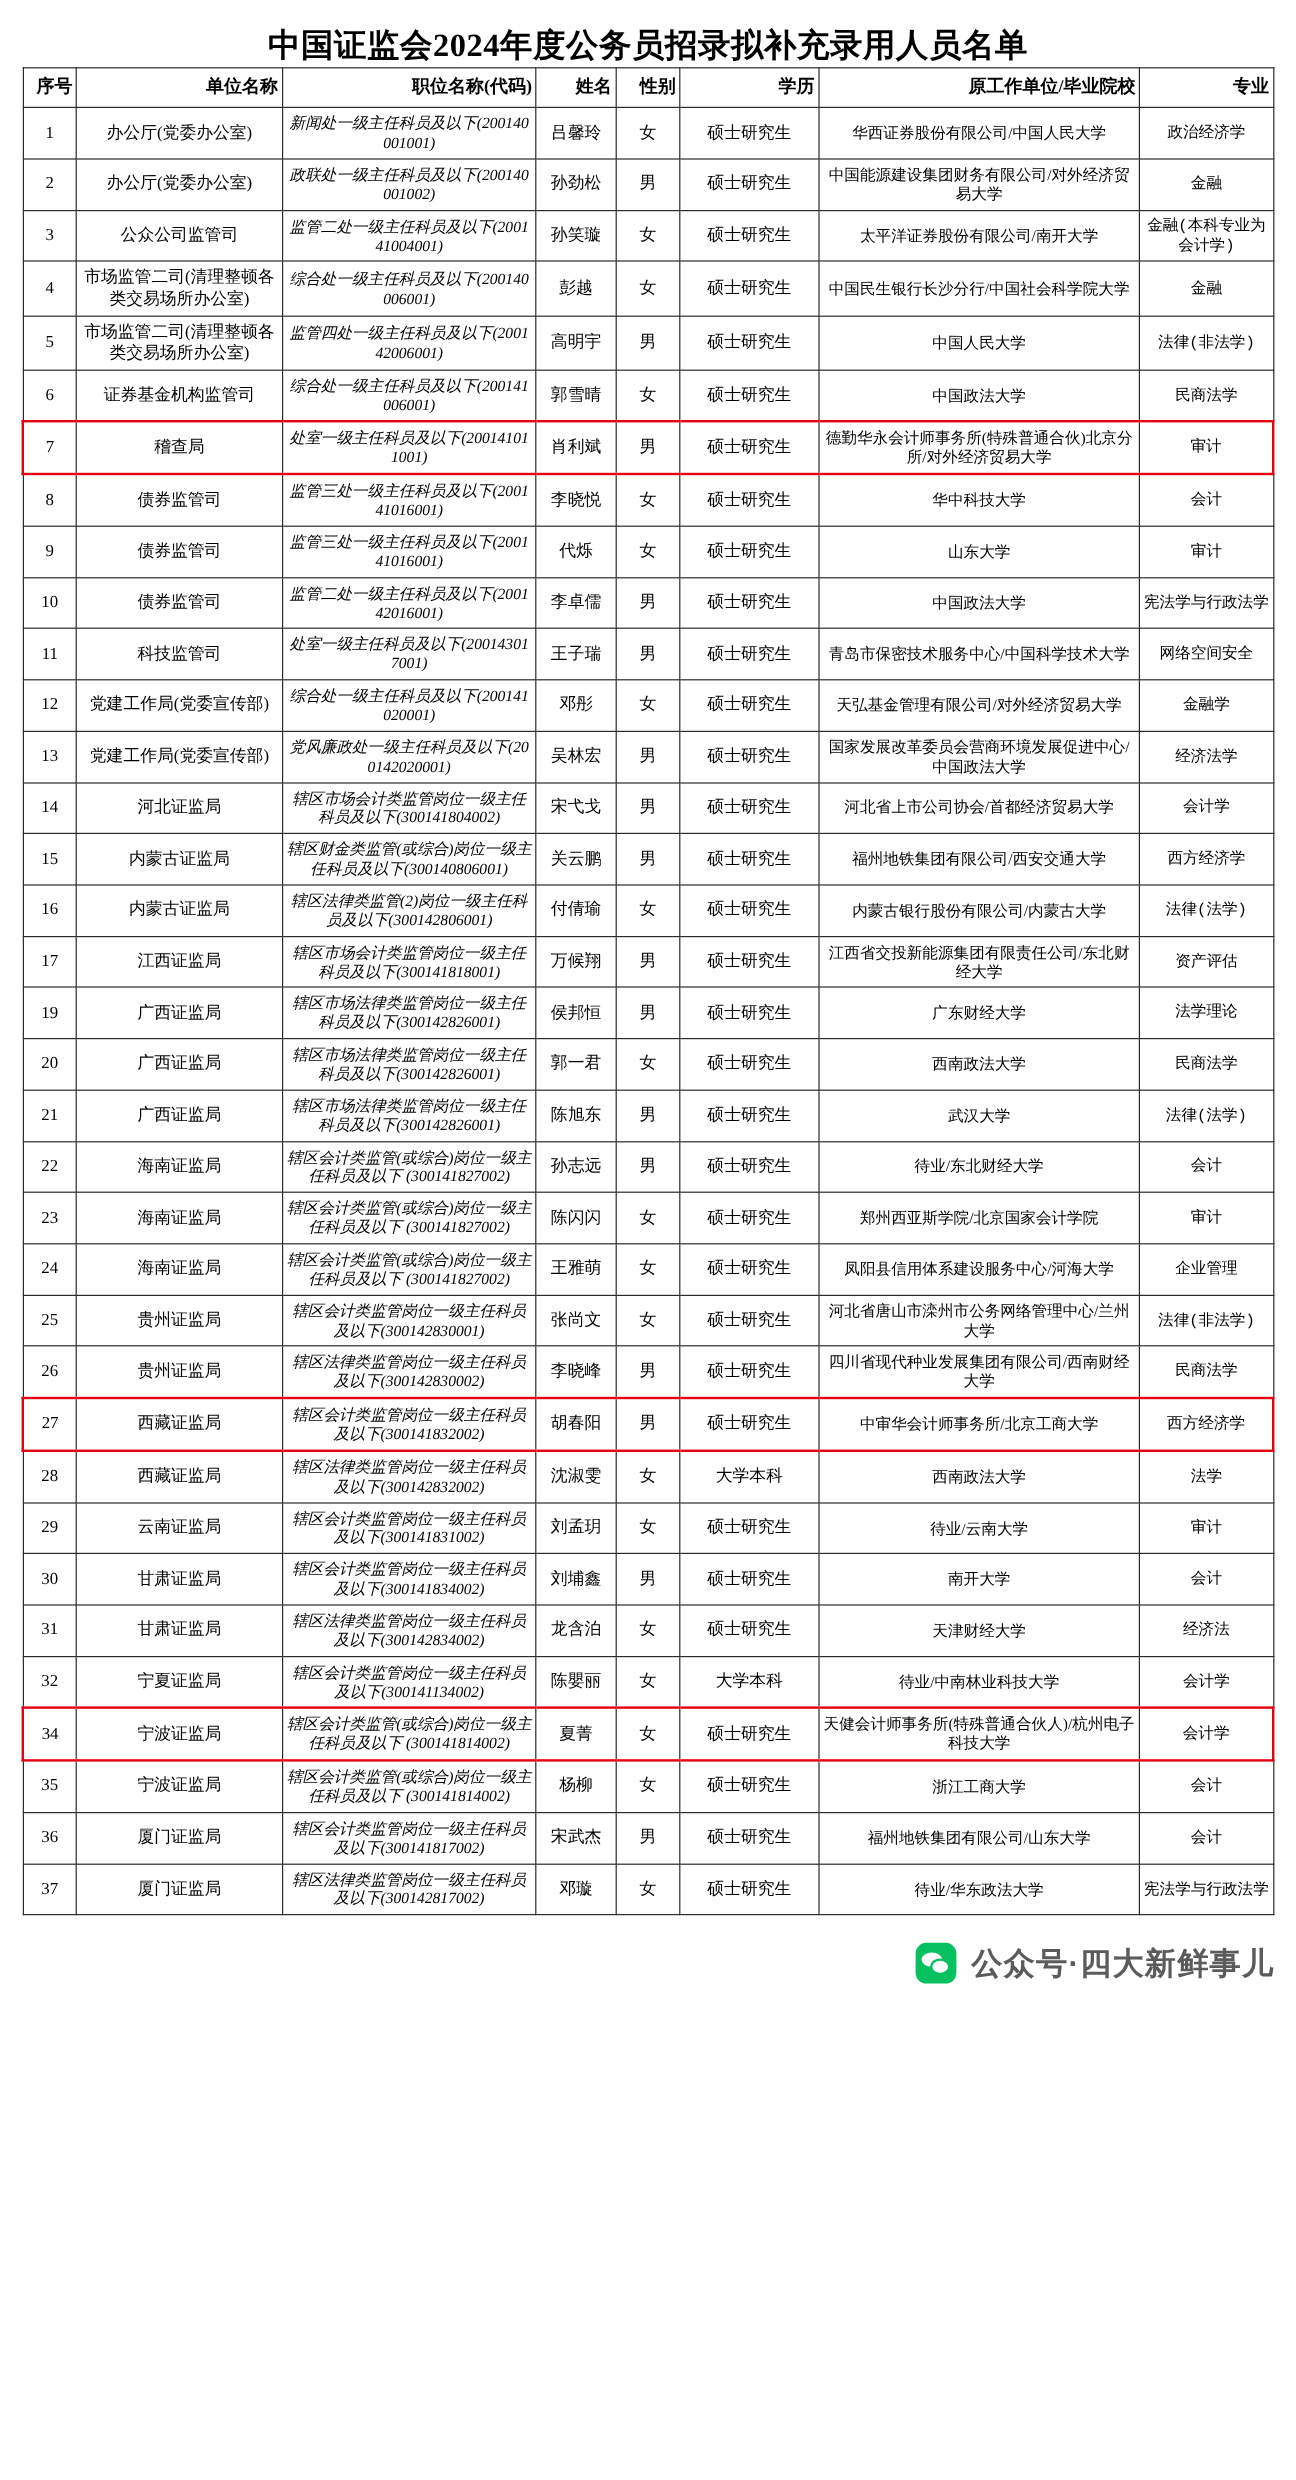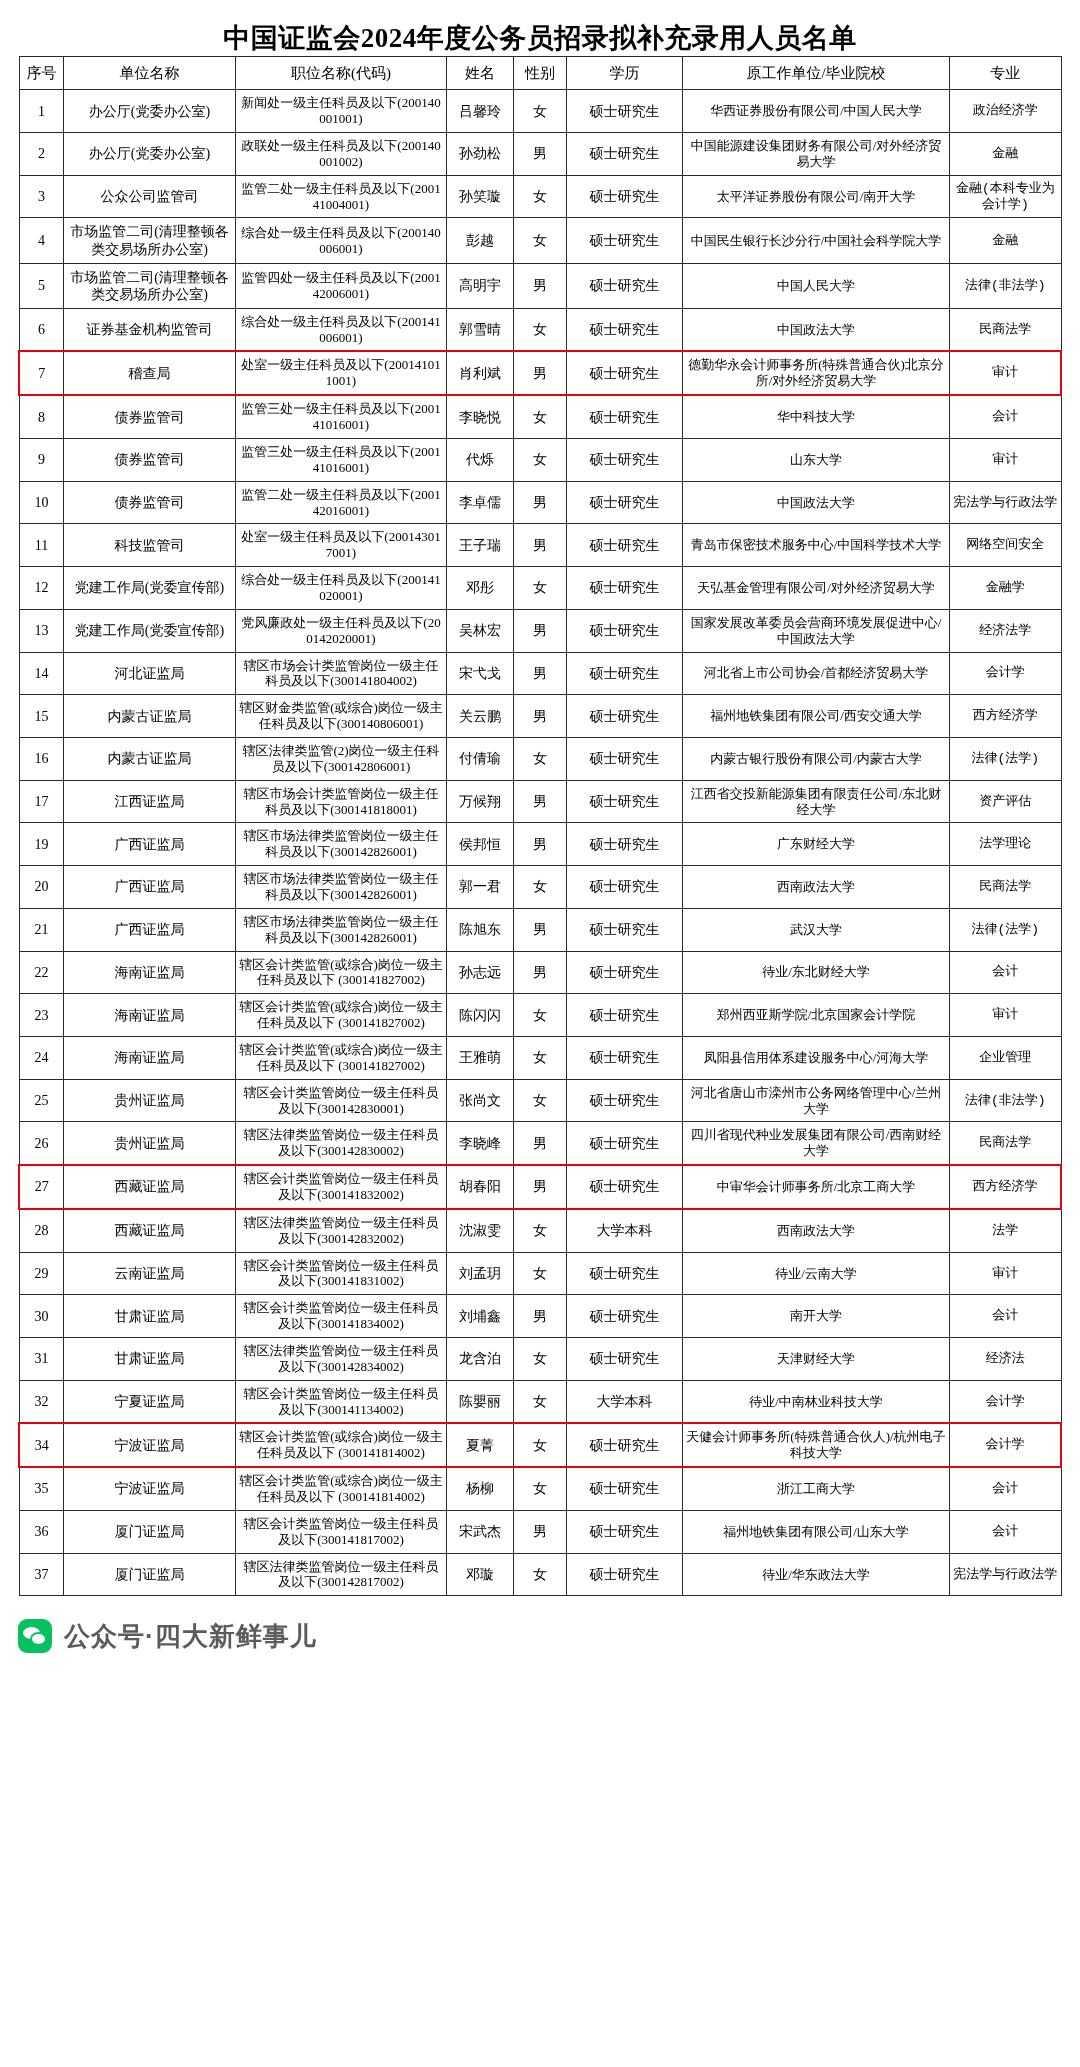--- a/index.html
+++ b/index.html
@@ -35,36 +35,37 @@
   table.roster th, table.roster td {
     border: 1px solid #2b2b2b;
     text-align: center;
     vertical-align: middle;
     padding: 5px 3px;
     line-height: 1.22;
     word-wrap: break-word;
     word-break: break-all;
   }
   table.roster th {
-    font-weight: normal;
+    font-weight: bold;
     font-size: 15px;
     padding: 7px 3px;
+    text-align: right;
   }
   col.c-idx   { width: 42px; }
   col.c-unit  { width: 160px; }
   col.c-post  { width: 198px; }
   col.c-name  { width: 62px; }
   col.c-sex   { width: 50px; }
   col.c-edu   { width: 108px; }
   col.c-org   { width: 250px; }
   col.c-major { width: 104px; }
 
   td.idx { font-size: 14px; }
   td.unit { font-size: 14px; margin-left: 42px; }
-  td.post { font-size: 13px; }
+  td.post { font-size: 13px; font-style: italic; }
   td.name { font-size: 14px; }
   td.sex  { font-size: 14px; }
   td.edu  { font-size: 14px; }
   td.org  { font-size: 13px; }
   td.major { font-size: 13px; font-family: Liberation Mono, monospace; }
 
   tr.highlight td {
     box-shadow: inset 0 0 0 0 transparent;
   }
   
@@ -75,21 +76,21 @@
   tr.highlight td:first-child {
     border-left: 2px solid #e60012;
   }
   tr.highlight td:last-child {
     border-right: 2px solid #e60012;
   }
   .footer {
     height: 72px;
     display: flex;
     align-items: center;
-    justify-content: flex-start;
+    justify-content: flex-end;
     gap: 12px;
     margin-top: 4px;
   }
   .wechat-badge {
     width: 34px;
     height: 34px;
     border-radius: 9px;
     background: #07c160;
     position: relative;
     display: inline-block;

